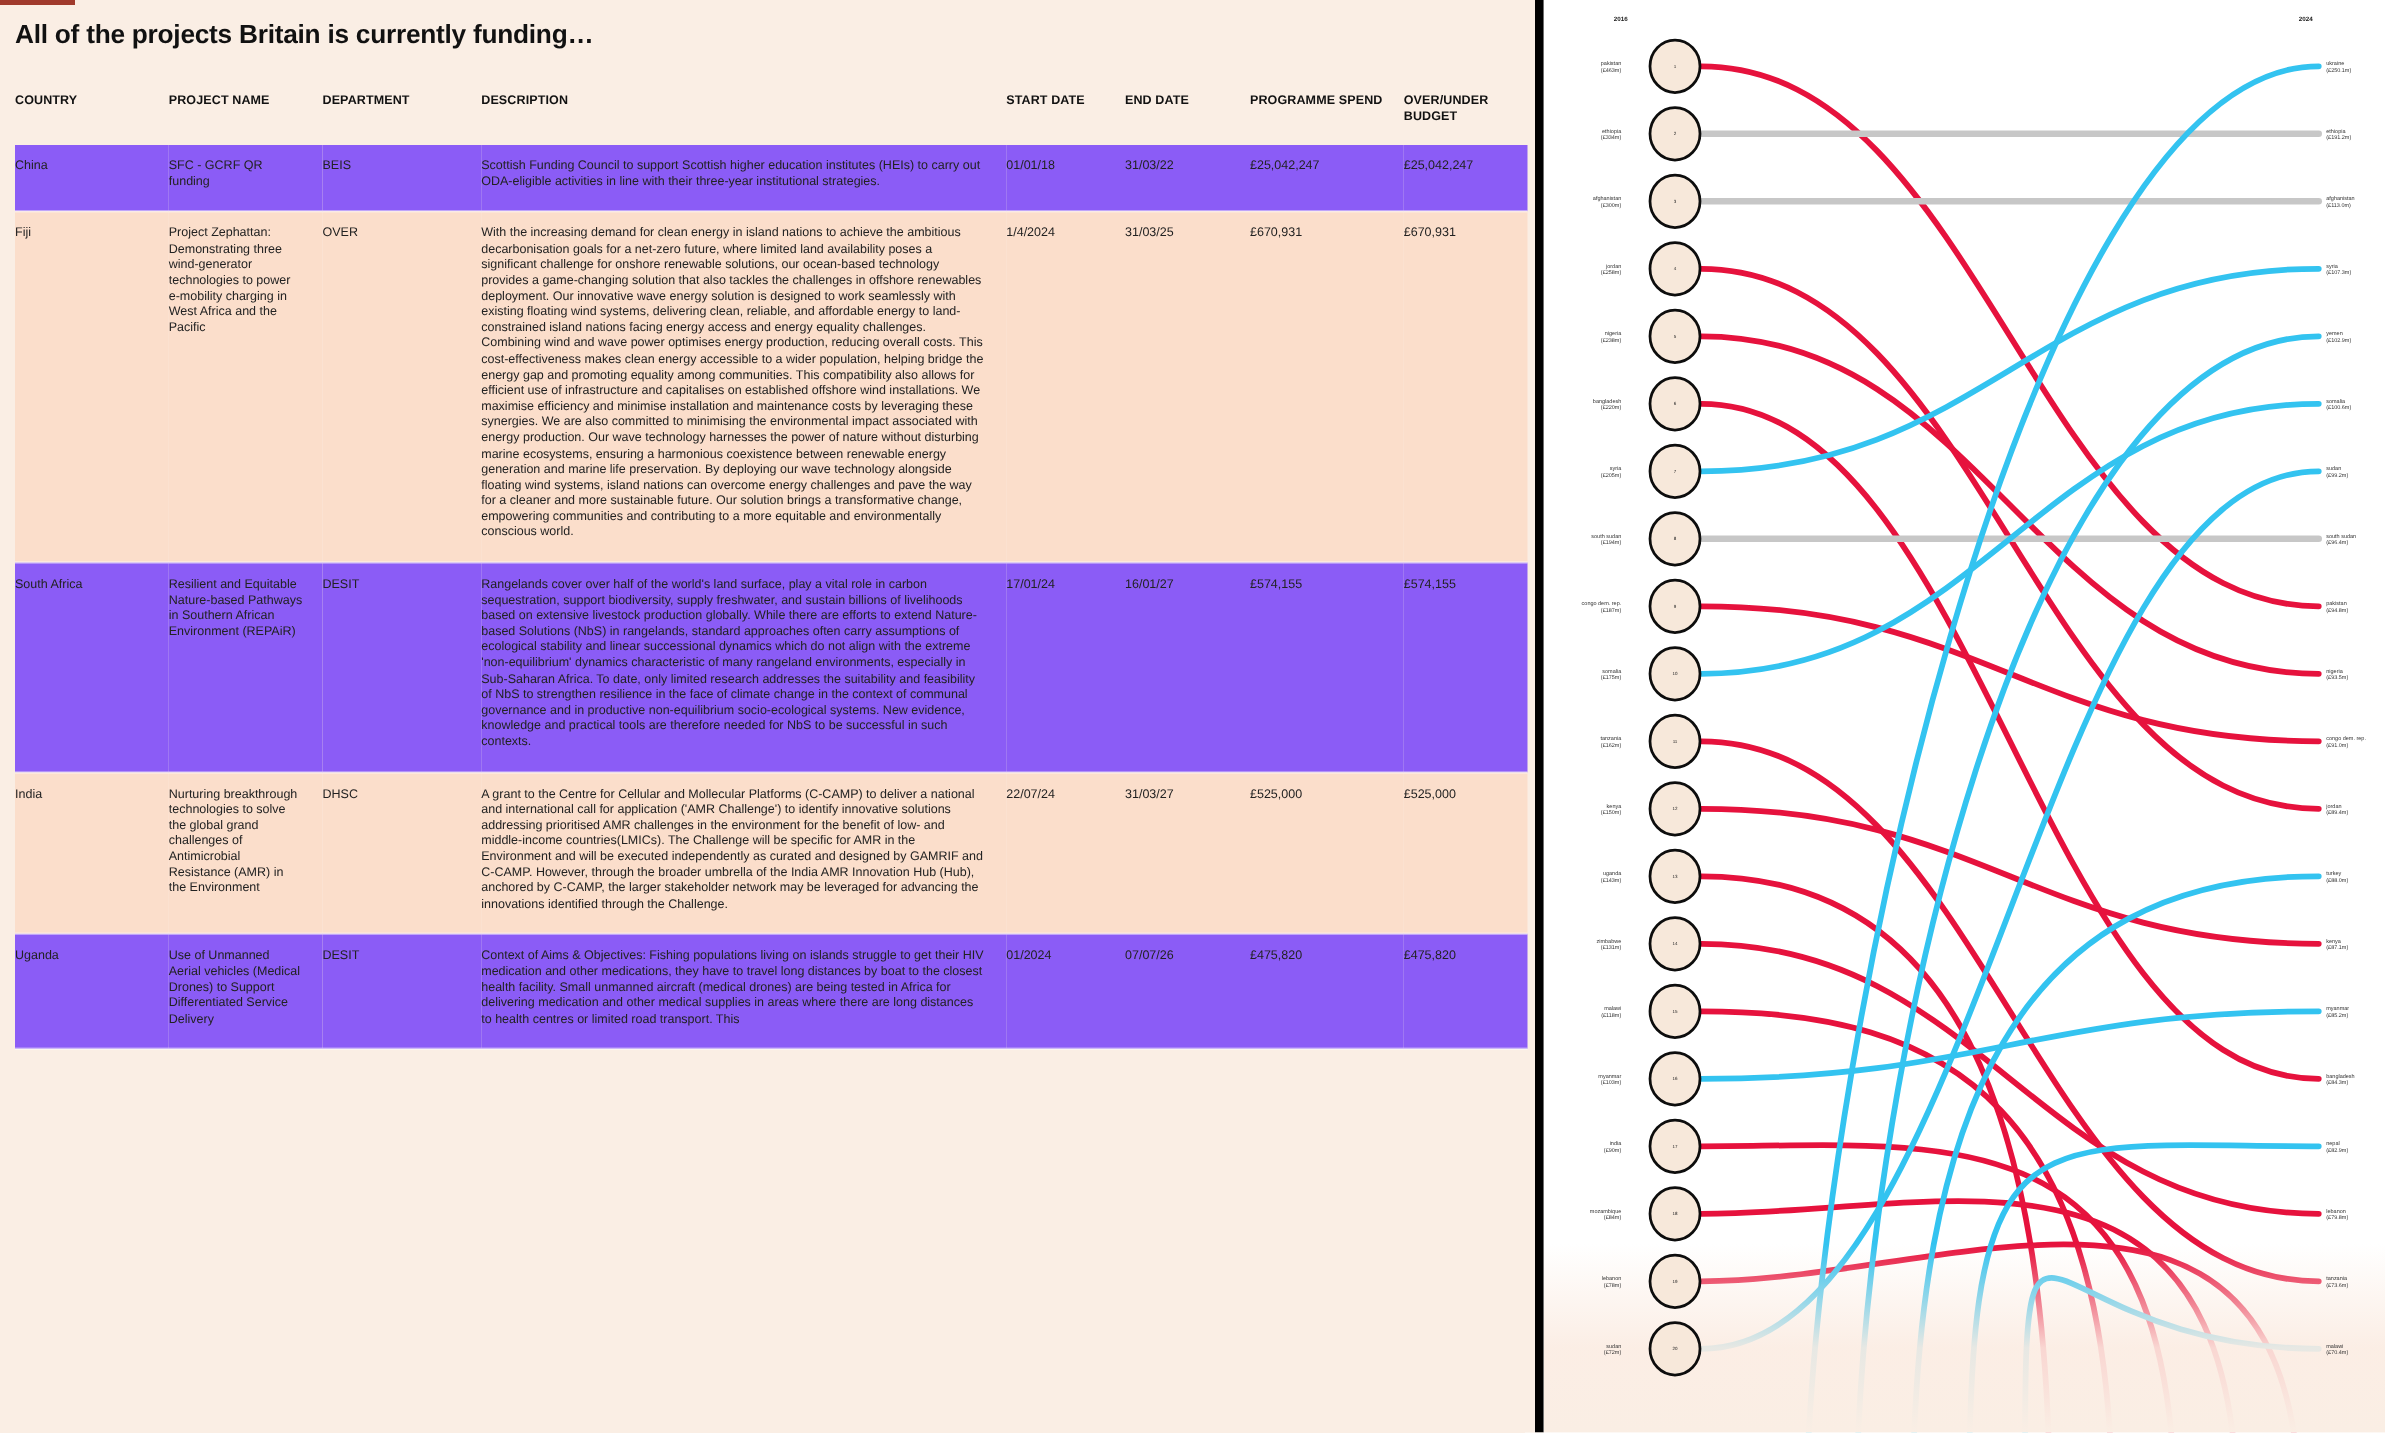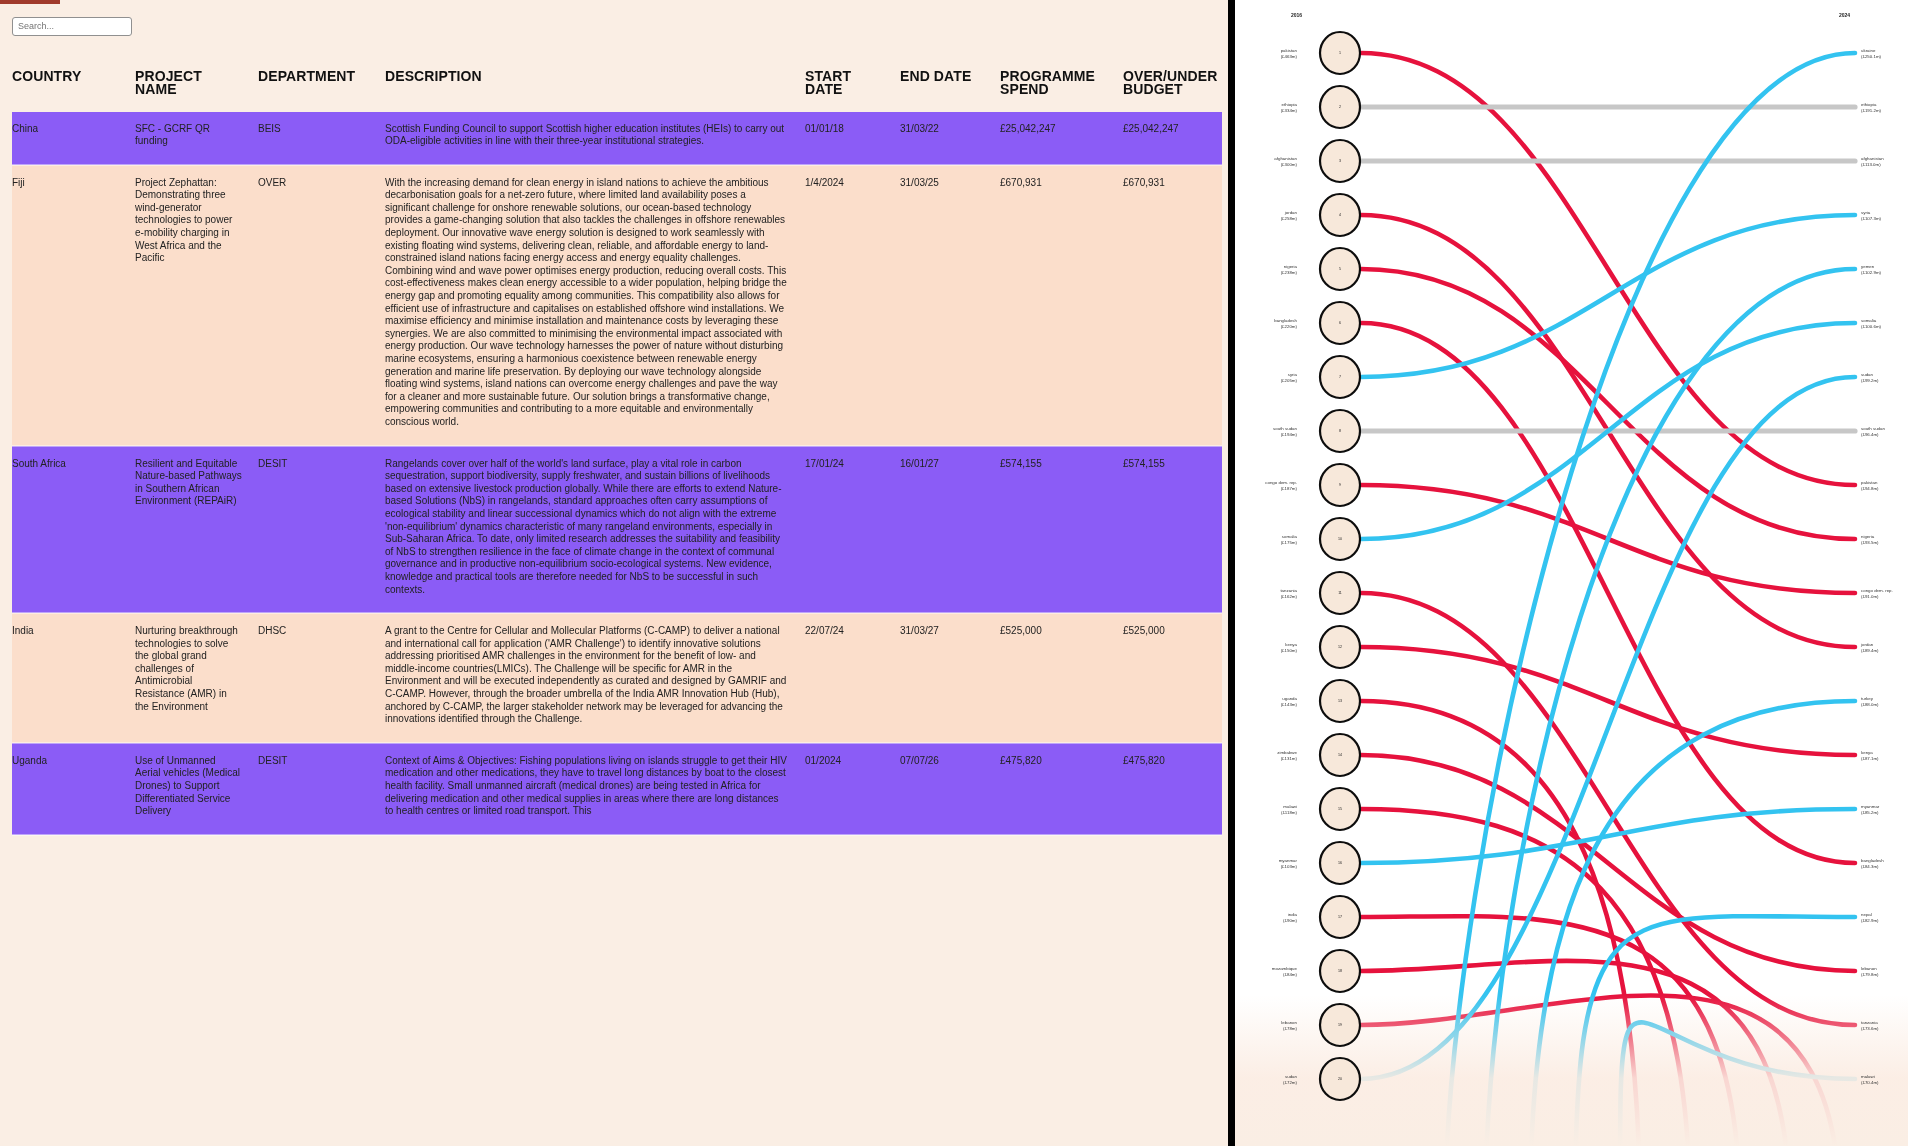--- a/index.html
+++ b/index.html
@@ -17,44 +17,42 @@
   .search-wrap{margin:15px 0 0 12px;}
   .search-wrap input{
     width:108px;height:13px;font-size:9px;font-family:"Liberation Sans",sans-serif;
     border:1px solid #909090;border-radius:3px;padding:2px 5px;background:#fff;color:#444;outline:none;
   }
   table.projects{
     border-collapse:collapse;table-layout:fixed;width:1210px;margin:26px 0 0 12px;
     font-size:10px;color:#222;
   }
   th{
-    text-align:left;font-size:14px;font-weight:bold;color:#111;
+    text-align:left;font-size:10px;font-weight:bold;color:#111;
     vertical-align:top;padding:8px 14px 16px 0;line-height:13px;letter-spacing:.1px;
   }
   td{vertical-align:top;padding:11px 16px 16px 0;line-height:12.6px;}
   tbody tr{border-bottom:2px solid rgba(255,255,255,0.45);}
   tbody tr.alt{background:#fbdecb;margin-left:46px;}
   tbody tr.base{background:#8b5cf6;}
   
   .panel-divider{width:7px;min-width:7px;height:1146px;background:#000;}
   
   .chart-panel{flex:1;height:1146px;background:#ffffff;position:relative;overflow:hidden;}
   .chart-panel svg{display:block;}
   .yr{font-size:5px;font-weight:bold;fill:#222;}
   .nlab{font-size:4.4px;fill:#333;}
   .nrank{font-size:3.6px;fill:#222;}
 </style>
 </head>
 <body>
 
 <div class="left-panel">
   <div class="accent-strip"></div>
-  <div class="search-wrap">
-    <input type="text" placeholder="Search..." style="">
-  </div>
+  <h1 class="page-title">All of the projects Britain is currently funding…</h1>
   <table class="projects">
     <colgroup>
       <col style="width:123px">
         <col style="width:123px">
         <col style="width:127px">
         <col style="width:420px">
       <col style="width:95px">
         <col style="width:100px">
         <col style="width:123px">
         <col style="width:99px">

